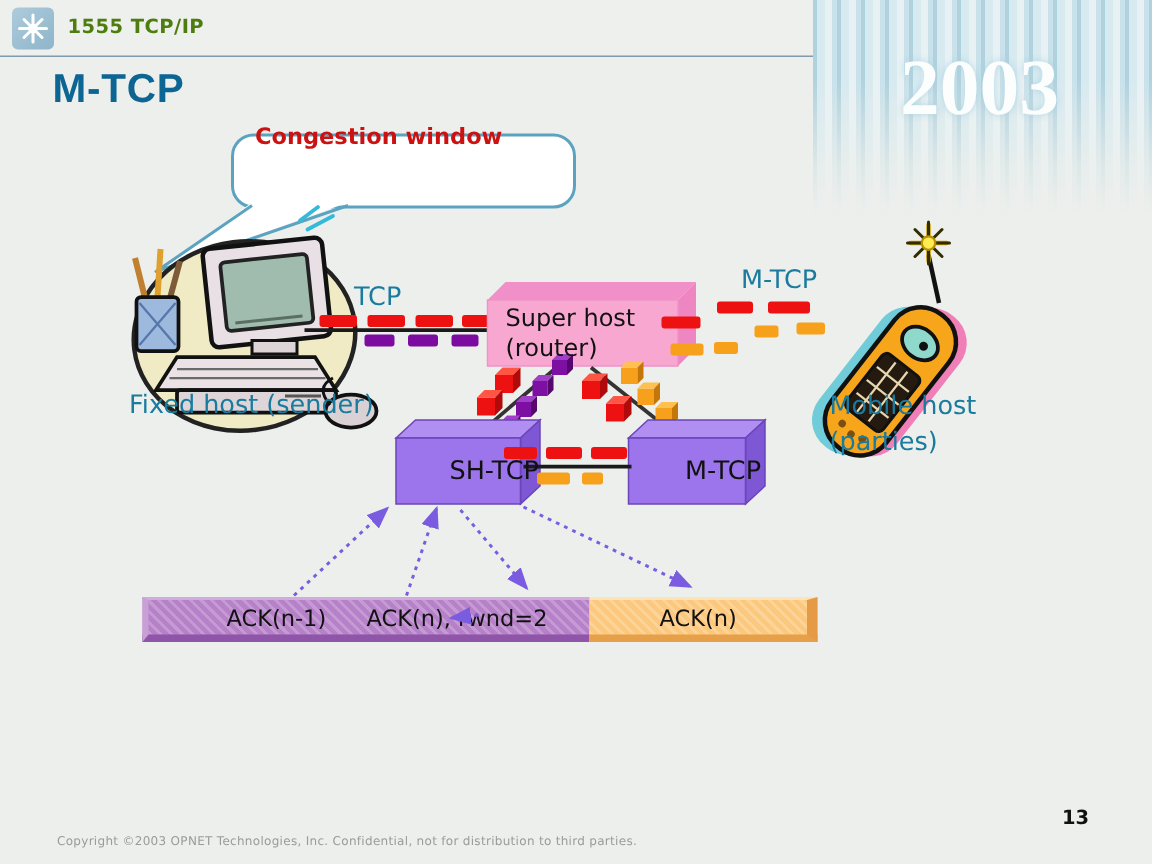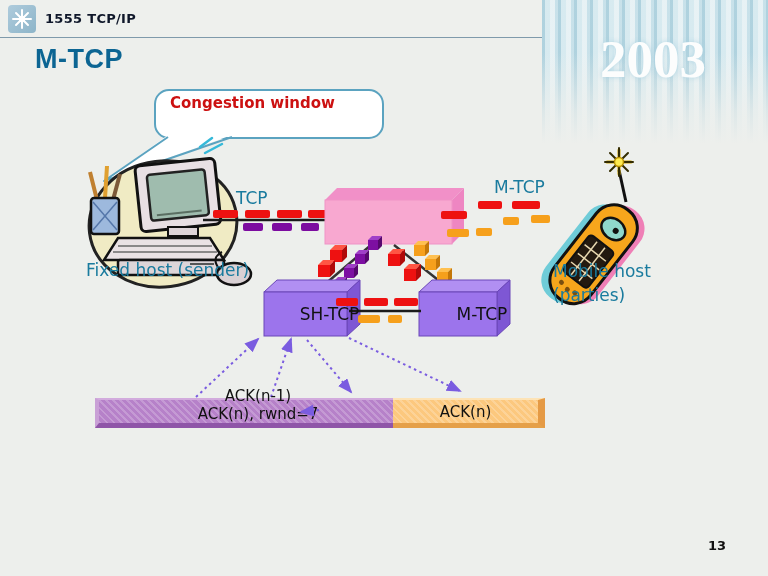--- a/index.html
+++ b/index.html
@@ -4,21 +4,21 @@
 <style>
   html,body{margin:0;padding:0;}
   body{font-family:"DejaVu Sans","Liberation Sans",sans-serif;}
   #slide{position:relative;width:768px;height:576px;background:#edefec;overflow:hidden;}
 
   
   .header-bar{position:absolute;left:0;top:0;width:768px;height:37px;background:#eef0ed;z-index:2;}
   .header-rule{position:absolute;left:0;top:36px;width:768px;height:2px;background:#7f9aab;z-index:1;}
   .header-icon{position:absolute;left:8px;top:5px;width:28px;height:28px;border-radius:4px;
     background:linear-gradient(135deg,#aecbdc 0%,#8db5c9 100%);z-index:3;display:flex;align-items:center;justify-content:center;}
-  .course-title{position:absolute;left:45px;top:11px;font-size:13px;font-weight:bold;color:#0f172a;z-index:3;letter-spacing:.3px;}
+  .course-title{position:absolute;left:45px;top:11px;font-size:13px;font-weight:bold;color:#4d7c0f;z-index:3;letter-spacing:.3px;}
 
   
   .logo-texture{position:absolute;right:0;top:0;width:226px;height:150px;z-index:2;
     background:
       linear-gradient(to bottom, rgba(237,239,236,0) 35%, rgba(237,239,236,.75) 75%, #edefec 96%),
       repeating-linear-gradient(90deg, rgba(130,185,205,.55) 0 3px, rgba(196,226,235,.45) 3px 8px, rgba(232,243,246,.35) 8px 13px, rgba(170,210,224,.5) 13px 16px),
       #e7f1f4;}
   .logo-word{position:absolute;left:552px;top:22px;width:212px;text-align:center;z-index:4;
     font-family:"Liberation Serif",serif;font-size:25px;font-weight:bold;letter-spacing:2px;color:#0c0d12;}
   .logo-year{position:absolute;left:600px;top:33px;width:140px;text-align:left;z-index:4;
@@ -26,37 +26,37 @@
     text-shadow:0 0 5px rgba(170,210,225,.9);line-height:1;}
 
   .page-title{position:absolute;left:35px;top:44px;font-size:27px;font-weight:bold;color:#0c6593;z-index:3;
     font-family:"Liberation Sans",sans-serif;letter-spacing:.5px;}
 
   
   .svg-layer{position:absolute;left:0;top:0;z-index:5;}
 
   
   .txt{position:absolute;z-index:6;}
-  .callout-text{left:170px;top:94px;font-size:15px;font-weight:bold;color:#cc1111;line-height:19px;}
+  .callout-text{left:170px;top:82px;font-size:15px;font-weight:bold;color:#cc1111;line-height:19px;}
   .teal{color:#1a7b9e;font-size:17px;}
   .tcp-label{left:236px;top:188px;}
   .mtcp-link-label{left:494px;top:177px;}
   .fixed-host-label{left:86px;top:260px;}
   .mobile-host-label{left:553px;top:259px;line-height:24px;}
   .superhost-text{left:337px;top:202px;font-size:16px;color:#111;line-height:20px;}
   .boxtext{display:flex;align-items:center;justify-content:center;font-size:17px;color:#111;padding-left:24px;}
   .shtcp-text{left:264px;top:292px;width:83px;height:44px;}
   .mtcpbox-text{left:419px;top:292px;width:78px;height:44px;}
 
   
   .bar{position:absolute;top:398px;height:30px;box-sizing:border-box;display:flex;align-items:center;z-index:6;
     background-image:repeating-linear-gradient(45deg, rgba(255,255,255,.20) 0 2px, rgba(0,0,0,0) 2px 5px);}
   .bar-purple{left:95px;width:298px;background-color:#b681c9;border-top:2px solid #d2abdd;
-    border-bottom:5px solid #8f55a8;border-left:4px solid #c9a0d6;justify-content:flex-end;
-    padding:0 28px 0 52px;flex-direction:column;}
+    border-bottom:5px solid #8f55a8;border-left:4px solid #c9a0d6;justify-content:space-between;
+    padding:0 28px 0 52px;}
   .bar-orange{left:393px;width:152px;background-color:#fcc87e;border-top:2px solid #fde3b6;
     border-bottom:5px solid #e5a049;border-right:7px solid #e59a45;justify-content:center;}
   .bar span{font-size:15px;color:#111;white-space:nowrap;}
 
   .rwnd-arrow-svg{position:absolute;left:292px;top:402px;z-index:7;}
 
   .footer-copyright{position:absolute;left:38px;top:556px;font-size:8px;color:#9b9b9b;z-index:3;letter-spacing:.2px;}
   .page-number{position:absolute;left:708px;top:538px;font-size:13px;font-weight:bold;color:#111;z-index:3;}
 </style>
 </head>
@@ -301,34 +301,39 @@
   </div>
 
   <div class="txt teal tcp-label">TCP</div>
   <div class="txt teal mtcp-link-label">M-TCP</div>
   <div class="txt teal fixed-host-label">Fixed host (sender)</div>
   <div class="txt teal mobile-host-label">
     <div>Mobile host</div>
     <div>(parties)</div>
   </div>
 
+  <div class="txt superhost-text">
+    <div>Super host</div>
+    <div>(router)</div>
+  </div>
   <div class="txt boxtext shtcp-text">SH-TCP</div>
   <div class="txt boxtext mtcpbox-text">M-TCP</div>
 
   <div class="bar bar-purple">
     <span>ACK(n-1)</span>
-    <span>ACK(n), rwnd=7</span>
+    <span>ACK(n), rwnd=2</span>
   </div>
   <div class="bar bar-orange">
     <span>ACK(n)</span>
   </div>
 
   <svg class="rwnd-arrow-svg" width="30" height="18">
     <defs>
       <marker id="arrh2" markerWidth="9" markerHeight="8" refX="6.5" refY="3" orient="auto">
         <path d="M0,0 L7.5,3 L0,6 Z" fill="#7a5ce0"></path>
       </marker>
     </defs>
     <line x1="27" y1="8" x2="9" y2="10" stroke="#7a5ce0" stroke-width="2" stroke-dasharray="2.5 3" marker-end="url(#arrh2)"></line>
   </svg>
 
+  <div class="footer-copyright">Copyright ©2003 OPNET Technologies, Inc.  Confidential, not for distribution to third parties.</div>
   <div class="page-number">13</div>
 </div>
 
 </body></html>

